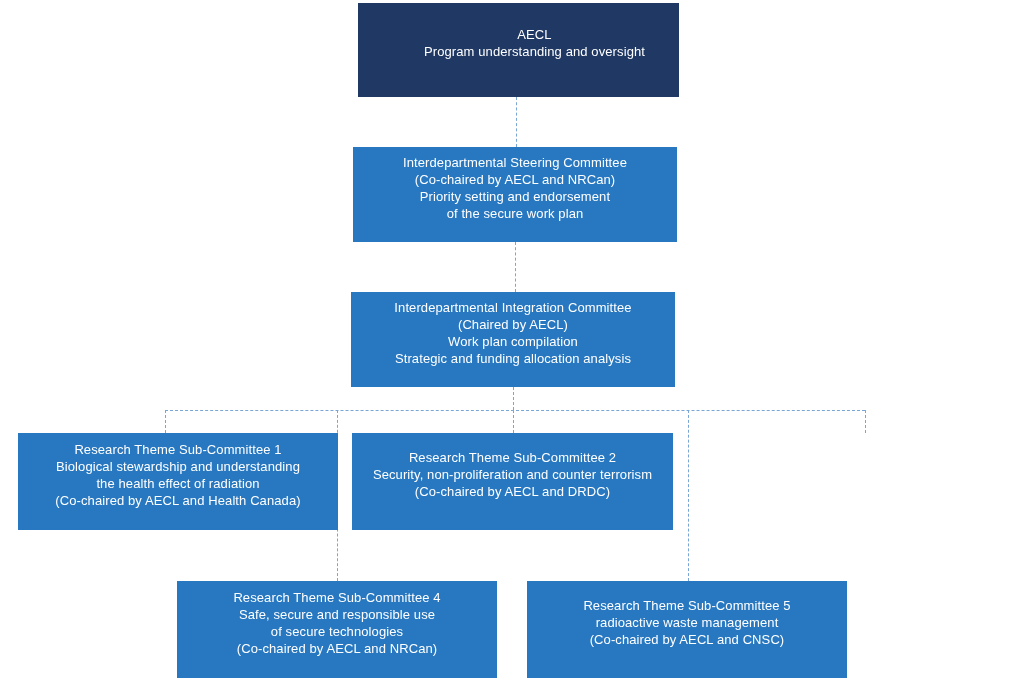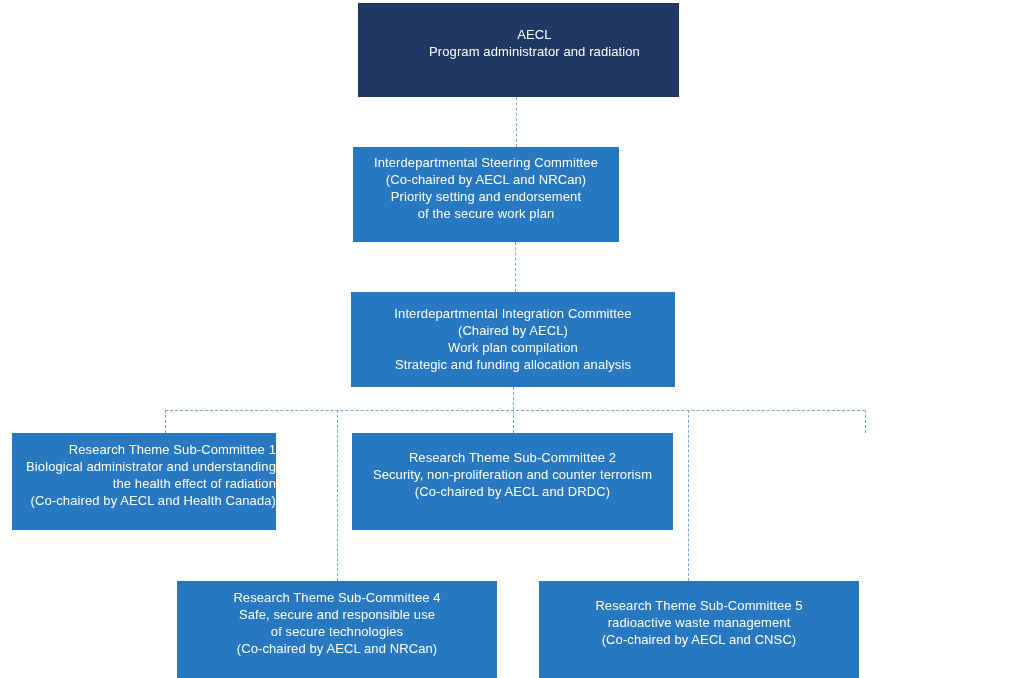--- a/index.html
+++ b/index.html
@@ -34,27 +34,27 @@
     letter-spacing:0.1px;
   }
   .node.dark{background:var(--dark);padding-left:32px;}
   .line{white-space:nowrap;}
   .connector{position:absolute;}
   .connector.v{border-left:1px dashed var(--connector);width:0;}
   .connector.h{border-top:1px dashed var(--connector);height:0;}
 
   
   #node-aecl        {left:358px; top:3px;   width:321px; height:94px;}
-  #node-steering    {left:353px; top:147px; width:266px; height:95px;}
-  #node-integration {left:351px; top:292px; width:324px; height:95px;justify-content:flex-end;}
-  #node-sub1        {left:12px;   top:433px; width:264px; height:97px;align-items:flex-end;}
+  #node-steering    {left:353px; top:147px; width:324px; height:95px;}
+  #node-integration {left:351px; top:292px; width:324px; height:95px;}
+  #node-sub1        {left:18px;   top:433px; width:320px; height:97px;}
   #node-sub2        {left:352px; top:433px; width:321px; height:97px;}
   #node-sub3        {left:703px; top:433px; width:321px; height:97px;}
   #node-sub4        {left:177px; top:581px; width:320px; height:97px;text-align:center;}
-  #node-sub5        {left:527px; top:581px; width:320px; height:97px;margin-left:12px;}
+  #node-sub5        {left:527px; top:581px; width:320px; height:97px;}
 
   
   #c-v1 {left:516px; top:97px;  height:50px;}
   #c-v2 {left:515px; top:242px; height:50px;}
   #c-v3 {left:513px; top:387px; height:23px;}
   #c-h1 {left:165px; top:410px; width:700px;}
   #c-v4 {left:165px; top:410px; height:23px;}
   #c-v5 {left:337px; top:410px; height:171px;}
   #c-v6 {left:513px; top:410px; height:23px;}
   #c-v7 {left:688px; top:410px; height:171px;}
@@ -70,40 +70,40 @@
   <div class="connector v" id="c-v3"></div>
   <div class="connector h" id="c-h1"></div>
   <div class="connector v" id="c-v4"></div>
   <div class="connector v" id="c-v5"></div>
   <div class="connector v" id="c-v6"></div>
   <div class="connector v" id="c-v7"></div>
   <div class="connector v" id="c-v8"></div>
 
   <div class="node dark" id="node-aecl">
     <div class="line">AECL</div>
-    <div class="line">Program administrator and radiation</div>
+    <div class="line">Program understanding and oversight</div>
   </div>
 
   <div class="node" id="node-steering">
     <div class="line">Interdepartmental Steering Committee</div>
     <div class="line">(Co-chaired by AECL and NRCan)</div>
     <div class="line">Priority setting and endorsement</div>
     <div class="line">of the secure work plan</div>
   </div>
 
   <div class="node" id="node-integration">
     <div class="line">Interdepartmental Integration Committee</div>
     <div class="line">(Chaired by AECL)</div>
     <div class="line">Work plan compilation</div>
     <div class="line">Strategic and funding allocation analysis</div>
   </div>
 
   <div class="node" id="node-sub1">
     <div class="line">Research Theme Sub-Committee 1</div>
-    <div class="line">Biological administrator and understanding</div>
+    <div class="line">Biological stewardship and understanding</div>
     <div class="line">the health effect of radiation</div>
     <div class="line">(Co-chaired by AECL and Health Canada)</div>
   </div>
 
   <div class="node" id="node-sub2">
     <div class="line">Research Theme Sub-Committee 2</div>
     <div class="line">Security, non-proliferation and counter terrorism</div>
     <div class="line">(Co-chaired by AECL and DRDC)</div>
   </div>
 

